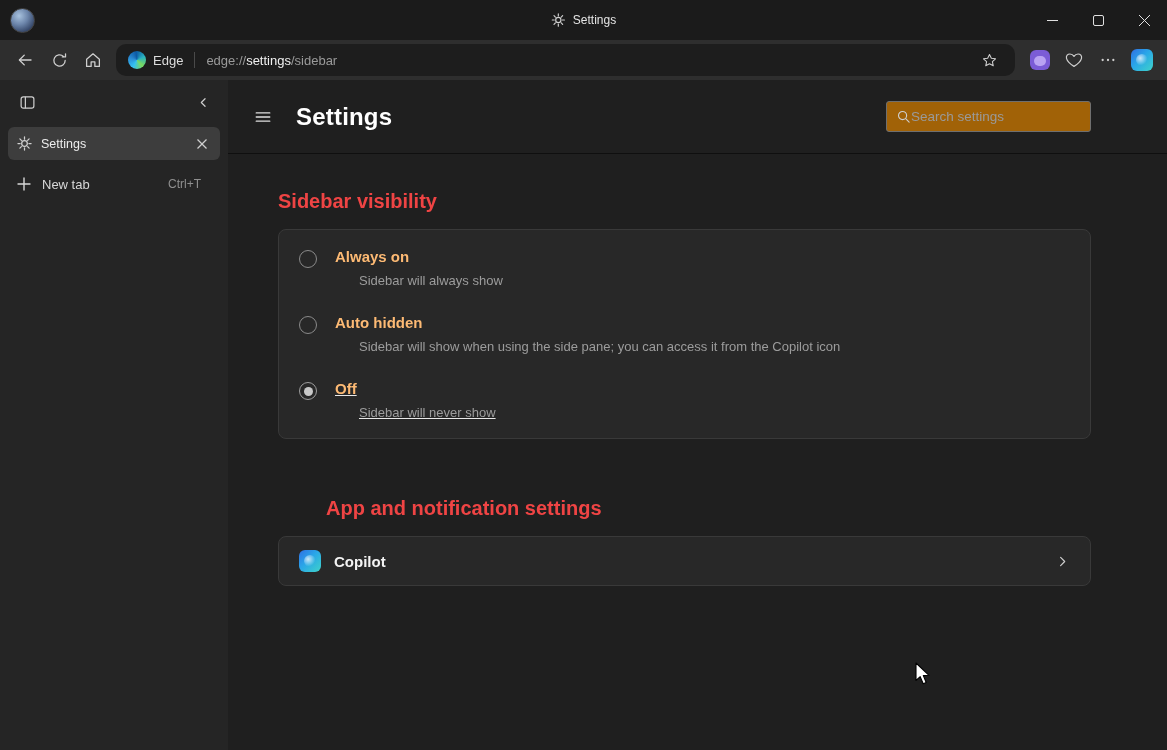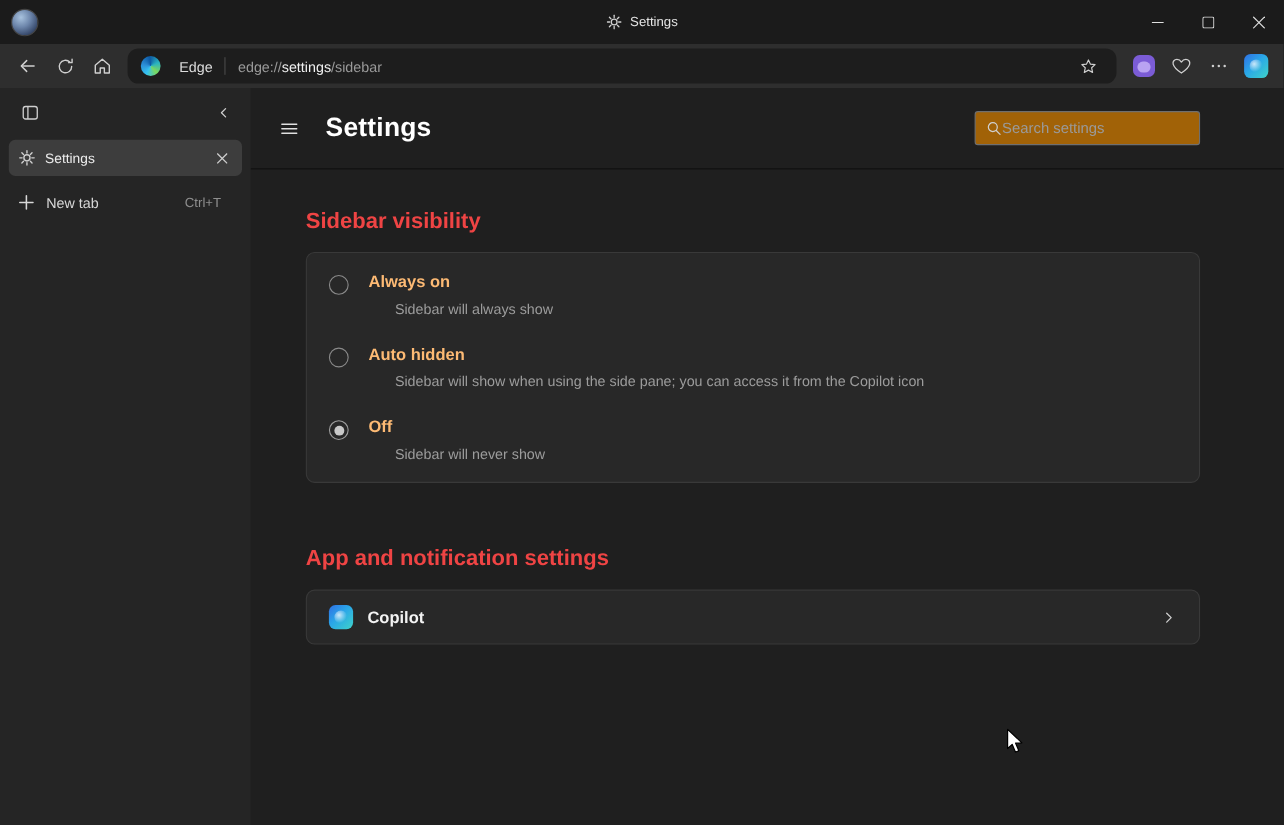--- a/index.html
+++ b/index.html
@@ -19,21 +19,21 @@
     color:#e4e4e4; font-size:12px; }
   .win-controls { margin-left:auto; display:flex; height:40px; }
   .win-btn { width:46px; height:40px; display:flex; align-items:center; justify-content:center; color:#e0e0e0; cursor:pointer; }
 
   
   .toolbar { height:40px; background:#2e2e2e; display:flex; align-items:center; padding:0 8px; }
   .tool-btn { width:34px; height:32px; border-radius:5px; display:flex; align-items:center; justify-content:center;
     color:#cfcfcf; cursor:pointer; flex:0 0 auto; }
   .addressbar { flex:1; height:32px; background:#1d1d1d; border-radius:10px; display:flex; align-items:center;
     margin:0 8px 0 6px; padding:0 12px; cursor:text; }
-  .site-chip { display:flex; align-items:center; gap:17px; color:#dcdcdc; font-size:13px; cursor:pointer; }
+  .site-chip { display:flex; align-items:center; gap:7px; color:#dcdcdc; font-size:13px; cursor:pointer; }
   .edge-logo { width:18px; height:18px; border-radius:50%;
     background: conic-gradient(from 210deg, #35c1f1, #2b8dd6, #0c59a4, #2ab3c0, #7ad95f, #35c1f1); }
   .chip-sep { width:1px; height:16px; background:#4a4a4a; margin:0 11px; }
   .url { font-size:13px; color:#9a9a9a; white-space:nowrap; }
   .url .hl { color:#f0f0f0; }
   .addr-spacer { flex:1; }
   .ext-icon { width:20px; height:20px; border-radius:6px; background:#7b5cd6; position:relative; }
   .ext-icon::after { content:""; position:absolute; left:4px; top:6px; width:12px; height:10px; border-radius:5px;
     background:#b9a3f2; }
   .copilot-logo { width:22px; height:22px; border-radius:6px;
@@ -63,26 +63,26 @@
   .page-title { margin-left:16px; font-size:24px; font-weight:600; color:#ffffff; letter-spacing:.2px; }
   .search-box { margin-left:auto; width:205px; height:31px; border:1px solid #6f6f6f; border-radius:3px;
     display:flex; align-items:center; padding:0 9px; gap:0; background:#a16207; }
   .search-box input { flex:1; min-width:0; background:transparent; border:none; outline:none;
     color:#e8e8e8; font-size:13.5px; font-family:inherit; }
   .search-box input::placeholder { color:#9a9a9a; }
 
   .content { padding:0 76px 0 50px; }
   .section-heading { font-size:20px; font-weight:600; color:#ef4444; }
   .section-heading.first { margin-top:36px; }
-  .section-heading.second { margin-top:58px; }
+  .section-heading.second { margin-top:58px;margin-left:48px; }
 
   .card { margin-top:16px; background:#282828; border:1px solid #393939; border-radius:8px; }
   .option { display:flex; align-items:flex-start; gap:18px; padding:14px 20px 12px 20px; cursor:pointer; }
   .option:first-child { padding-top:18px; }
-  .option:last-child { padding-bottom:18px; }
+  .option:last-child { padding-bottom:18px;text-decoration:underline; }
   .radio { width:18px; height:18px; border-radius:50%; border:1.5px solid #8a8a8a; position:relative; margin-top:2px; flex:0 0 auto; }
   .radio.on { border-color:#9d9d9d; }
   .radio.on::after { content:""; position:absolute; inset:3.5px; border-radius:50%; background:#c9c9c9; }
   .opt-label { font-size:15px; font-weight:700; color:#fdba74; }
   .opt-desc { font-size:13px; color:#9c9c9c; margin-top:8px;margin-left:24px; }
 
   .row-card { margin-top:16px; background:#282828; border:1px solid #393939; border-radius:8px;
     height:50px; display:flex; align-items:center; padding:12px 20px; gap:13px; cursor:pointer; }
   .row-label { font-size:15px; font-weight:700; color:#f3f3f3; }
   .row-chevron { margin-left:auto; color:#cfcfcf; }

